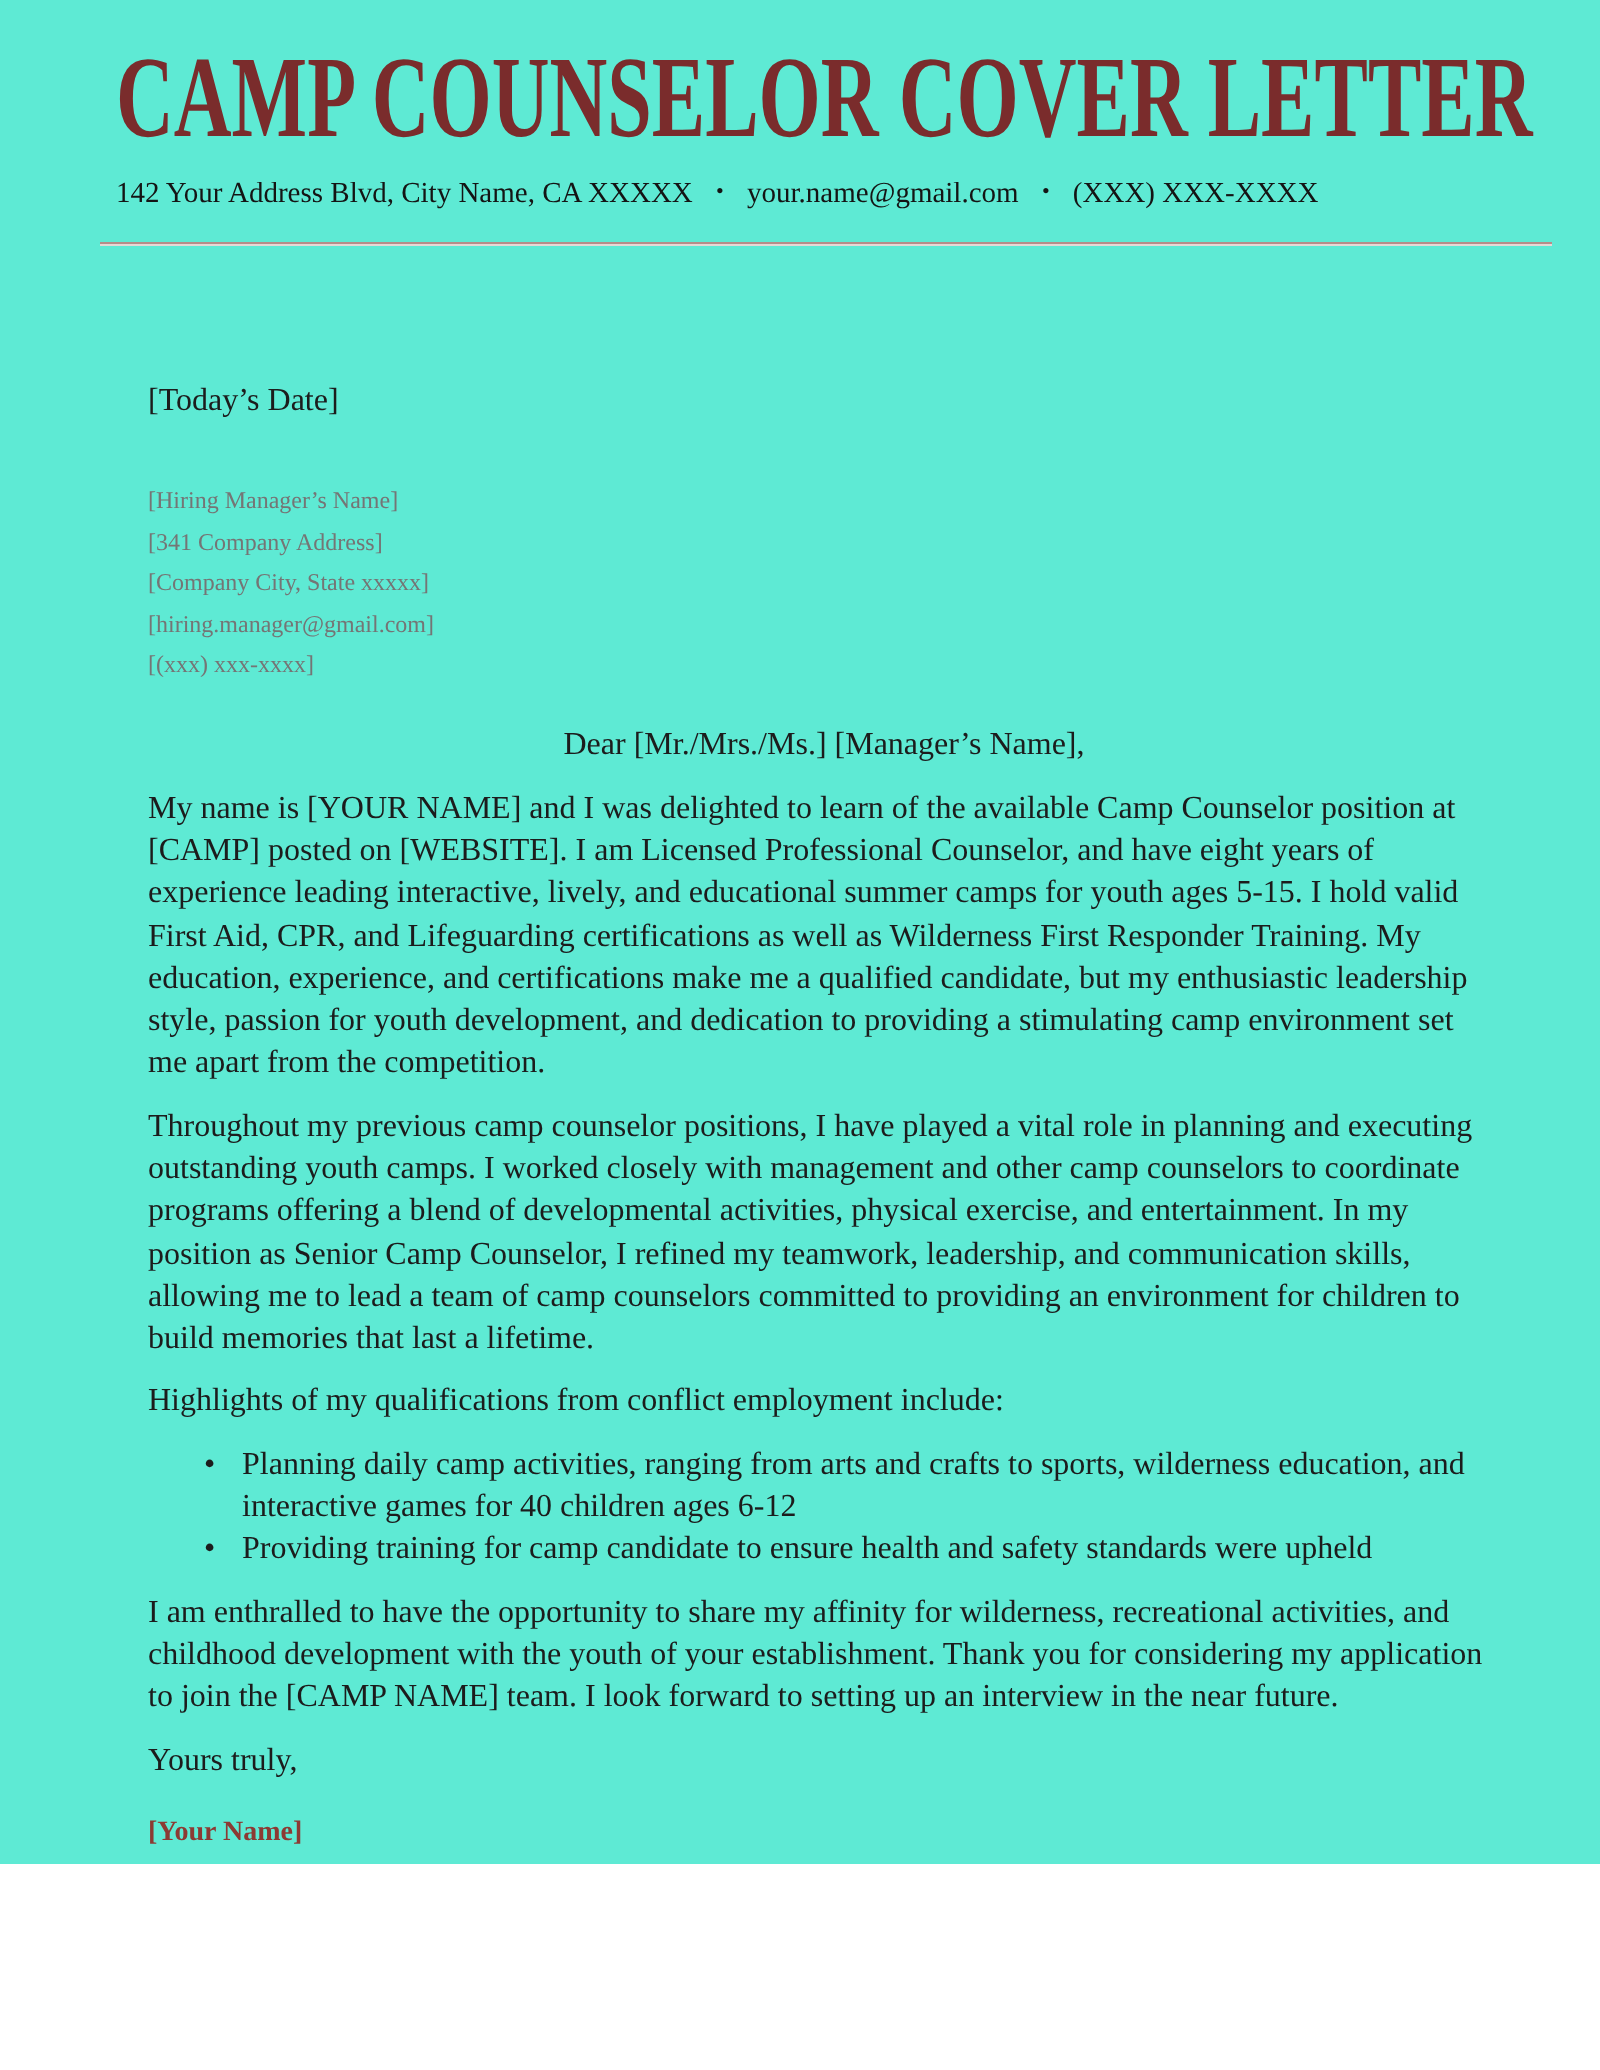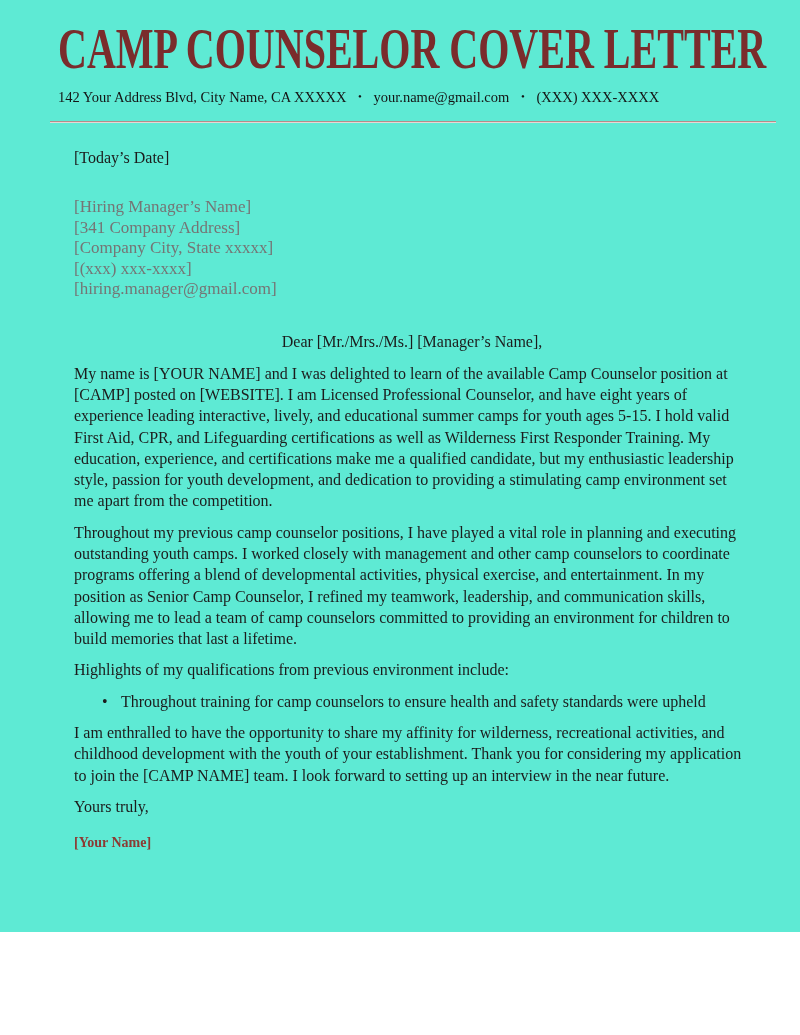--- a/index.html
+++ b/index.html
@@ -42,26 +42,26 @@
     width: 726px;
     height: 2px;
     background: #b58d89;
     border-bottom: 1px solid #e6d8d6;
   }
   .letter-body {
     padding: 24px 50px 0 74px;
     font-size: 16px;
     line-height: 21.3px;
   }
-  .date-line { margin-bottom: 29px; }
+  .date-line { margin-bottom: 29px; margin-top: 43px; }
   .recipient-block {
     color: #757575;
-    font-size: 17px;
+    font-size: 12px;
     line-height: 20.4px;
-    margin-bottom: 32px;
+    margin-bottom: 20px;
   }
   .letter-body p { margin: 10px 0; }
   .letter-body p.salutation { margin-top: 0; text-align: center; }
   ul.highlights-list { margin: 10px 0; padding: 0; list-style: none; }
   ul.highlights-list li { position: relative; padding-left: 47px; }
   ul.highlights-list li::before {
     content: "\2022";
     position: absolute;
     left: 28px;
     top: 0;
@@ -94,34 +94,35 @@
   <div class="divider"></div>
 
   <div class="letter-body">
 
     <div class="date-line">[Today’s Date]</div>
 
     <div class="recipient-block">
       <div>[Hiring Manager’s Name]</div>
       <div>[341 Company Address]</div>
       <div>[Company City, State xxxxx]</div>
+      <div>[hiring.manager@gmail.com]</div>
       <div>[(xxx) xxx-xxxx]</div>
-      <div>[hiring.manager@gmail.com]</div>
     </div>
 
     <p class="salutation">Dear [Mr./Mrs./Ms.] [Manager’s Name],</p>
 
     <p>My name is [YOUR NAME] and I was delighted to learn of the available Camp Counselor position at [CAMP] posted on [WEBSITE]. I am Licensed Professional Counselor, and have eight years of experience leading interactive, lively, and educational summer camps for youth ages 5-15. I hold valid First Aid, CPR, and Lifeguarding certifications as well as Wilderness First Responder Training. My education, experience, and certifications make me a qualified candidate, but my enthusiastic leadership style, passion for youth development, and dedication to providing a stimulating camp environment set me apart from the competition.</p>
 
     <p>Throughout my previous camp counselor positions, I have played a vital role in planning and executing outstanding youth camps. I worked closely with management and other camp counselors to coordinate programs offering a blend of developmental activities, physical exercise, and entertainment. In my position as Senior Camp Counselor, I refined my teamwork, leadership, and communication skills, allowing me to lead a team of camp counselors committed to providing an environment for children to build memories that last a lifetime.</p>
 
-    <p>Highlights of my qualifications from previous environment include:</p>
+    <p>Highlights of my qualifications from conflict employment include:</p>
 
     <ul class="highlights-list">
-      <li>Throughout training for camp counselors to ensure health and safety standards were upheld</li>
+      <li>Planning daily camp activities, ranging from arts and crafts to sports, wilderness education, and interactive games for 40 children ages 6-12</li>
+      <li>Providing training for camp candidate to ensure health and safety standards were upheld</li>
     </ul>
 
     <p>I am enthralled to have the opportunity to share my affinity for wilderness, recreational activities, and childhood development with the youth of your establishment. Thank you for considering my application to join the [CAMP NAME] team. I look forward to setting up an interview in the near future.</p>
 
     <p class="valediction">Yours truly,</p>
 
     <div class="signature">[Your Name]</div>
 
   </div>
 </div>

